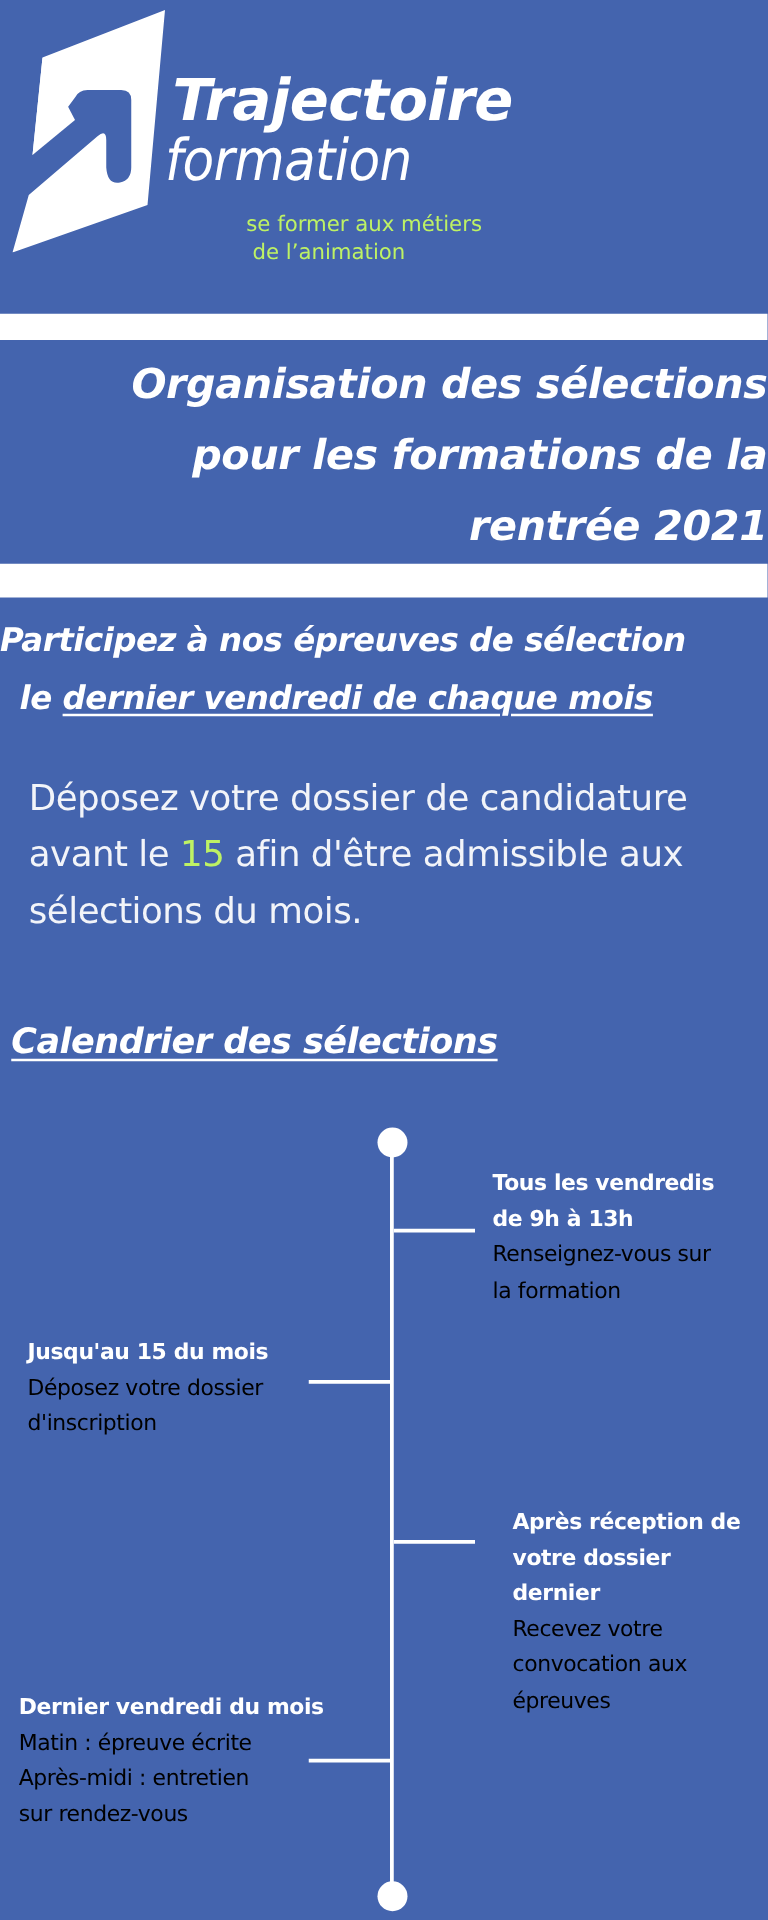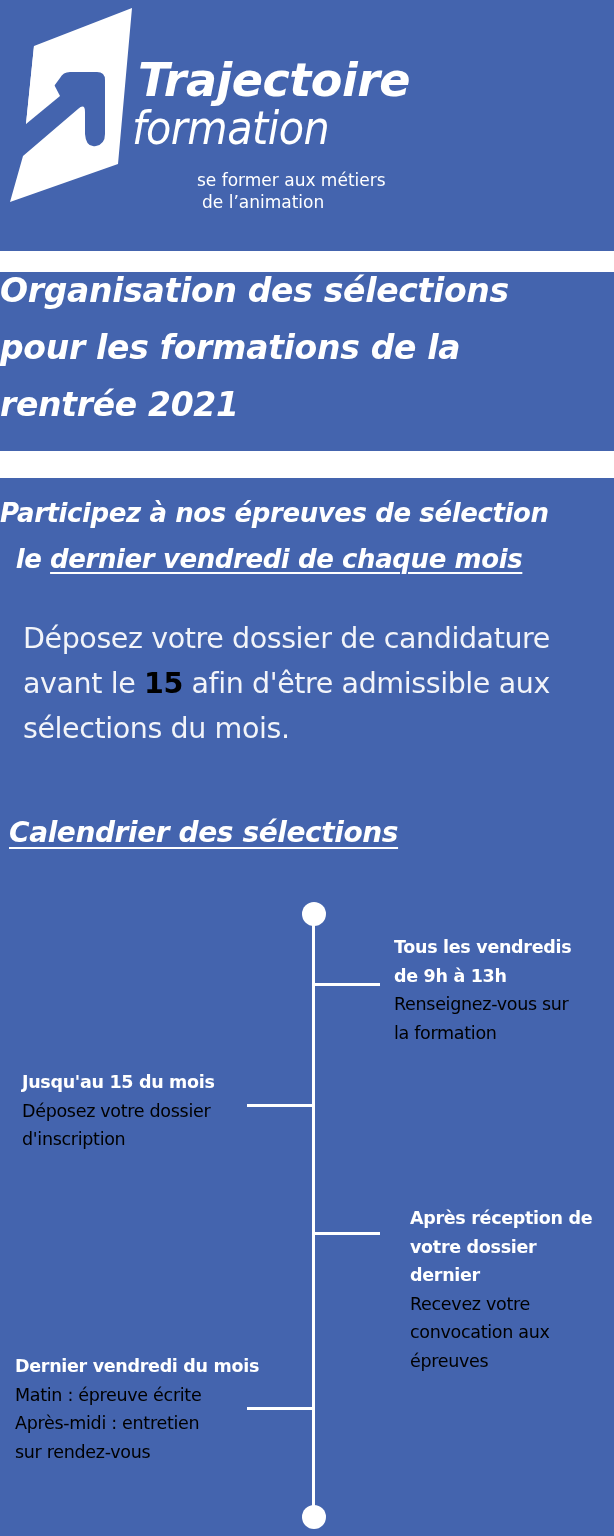--- a/index.html
+++ b/index.html
@@ -26,34 +26,34 @@
       left: 132px; top: 98px;
       font-family: "DejaVu Sans", sans-serif;
       font-weight: 200; font-style: italic;
       font-size: 46px; letter-spacing: -0.5px;
       line-height: 60px; white-space: nowrap;
       font-stretch: condensed;
     }
     .tagline {
       left: 197px; top: 169px;
       font-size: 17px; line-height: 22px;
-      color: #ffffff;
+      color: #bef264;
     }
     .tagline span { display: block; white-space: nowrap; }
     .tagline span.l2 { padding-left: 5px; }
 
     
     .band { left: 0; width: 614px; background: #ffffff; }
     #band-1 { top: 251px; height: 21px; }
     #band-2 { top: 451px; height: 27px; }
 
     
     .title {
-      left: 0; top: 262px; width: 614px;
-      text-align: left;
+      left: 0; top: 278px; width: 614px;
+      text-align: right;
       font-weight: bold; font-style: italic;
       font-size: 33px; line-height: 57px;
       letter-spacing: -0.3px;
     }
     .title span { display: block; white-space: nowrap; }
 
     
     .intro {
       left: 0; top: 490px; width: 538px;
       text-align: center;
@@ -63,21 +63,21 @@
     }
     .intro span.line { display: block; white-space: nowrap; }
     .intro u { text-decoration: underline; text-decoration-thickness: 2px; text-underline-offset: 4px; }
 
     .para {
       left: 23px; top: 616px; width: 590px;
       font-size: 28.5px; line-height: 45px;
       color: #f2f4f9; letter-spacing: -0.4px;
     }
     .para span.line { display: block; white-space: nowrap; }
-    .para b { font-weight: bold; color: #000000; }
+    .para b { font-weight: normal; color: #bef264; }
 
     .section-heading {
       left: 9px; top: 811px;
       font-weight: bold; font-style: italic;
       font-size: 28px; line-height: 44px;
       letter-spacing: -0.4px;
       text-decoration: underline; text-decoration-thickness: 2px; text-underline-offset: 5px;
       white-space: nowrap;
     }
 

